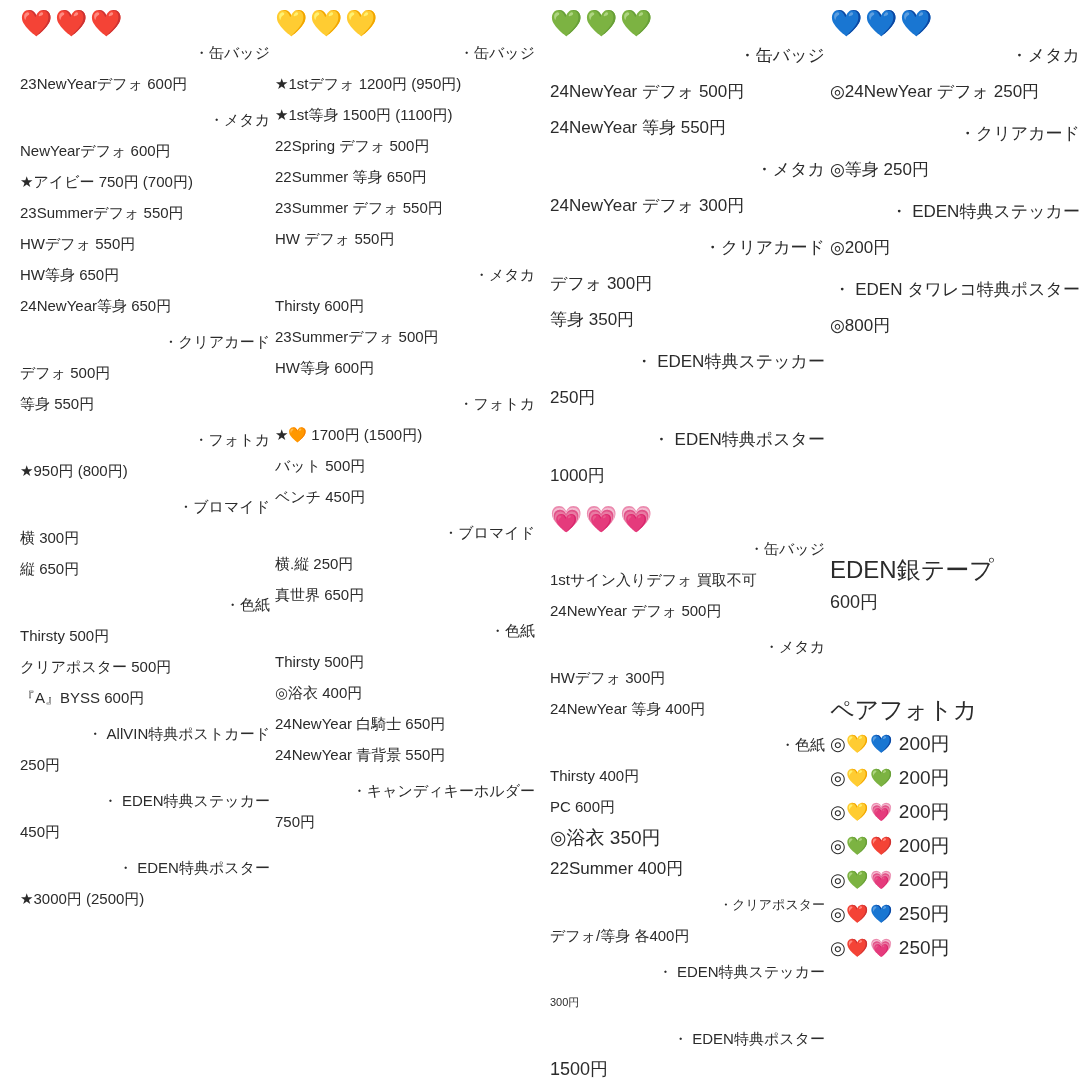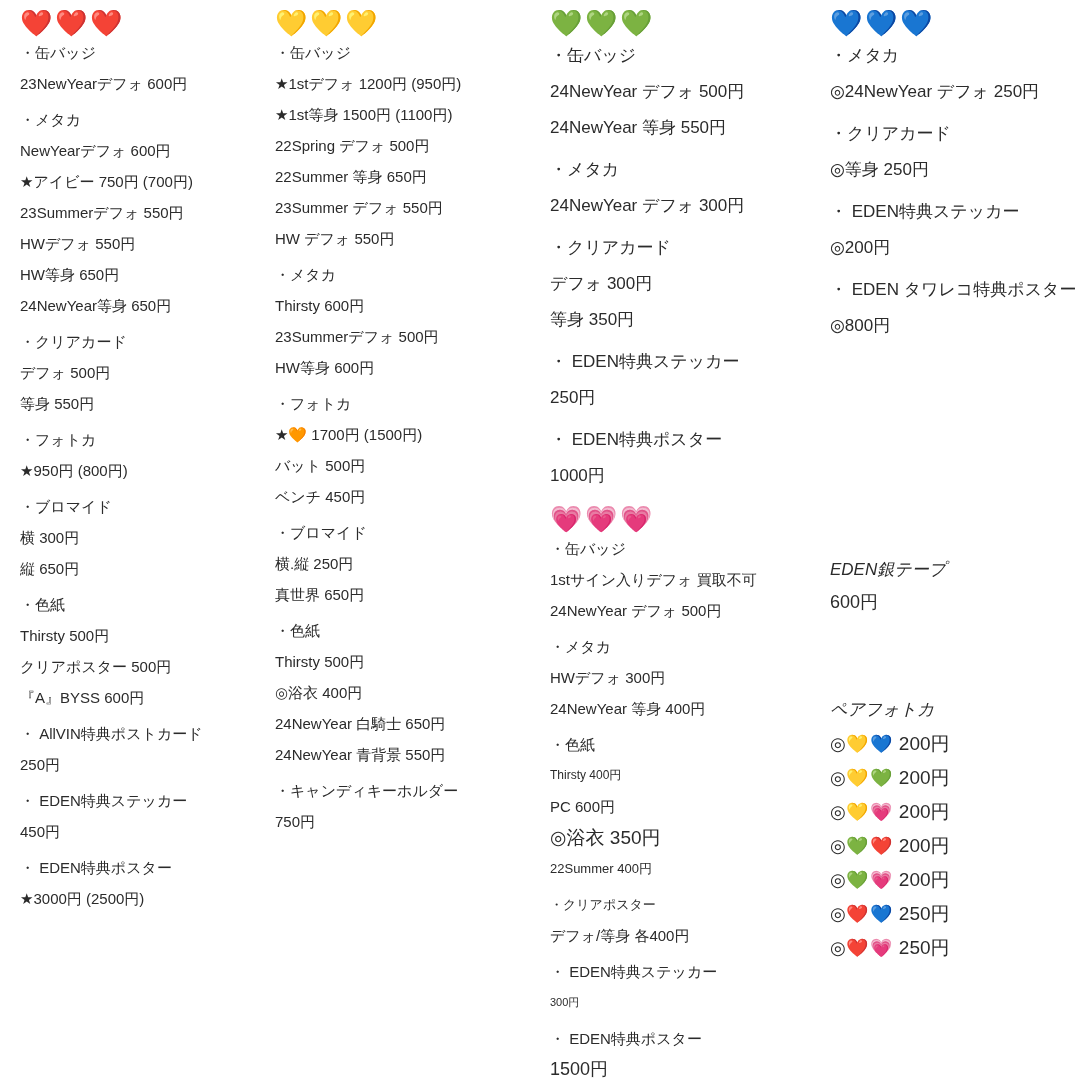--- a/index.html
+++ b/index.html
@@ -40,35 +40,35 @@
   .heart {
     display: inline-block;
     margin-right: 2px;
   }
   .group { margin-bottom: 14px; }
   .grp-head {
     font-size: 15px;
     line-height: 22px;
     margin-bottom: 1px;
     white-space: nowrap;
+    text-align: right;
   }
   .line {
     font-size: 15px;
     line-height: 23px;
     white-space: nowrap;
     margin-top: 8px;
   }
   .big .grp-head { font-size: 17px; line-height: 28px; }
   .big .line { font-size: 17px; line-height: 28px; }
   .plain-block { margin-top: 26px; }
   .plain-title {
-    font-size: 17px;
+    font-size: 24px;
     line-height: 30px;
     margin-bottom: 2px;
-    font-style: italic;
   }
   .plain-line {
     font-size: 18px;
     line-height: 30px;
   }
   .pair-row {
     font-size: 19px;
     line-height: 33px;
     white-space: nowrap;
   }
@@ -234,24 +234,24 @@
     </div>
 
     <div class="group">
       <div class="grp-head" style="font-size:15px;line-height:22px">・メタカ</div>
       <div class="line" style="font-size:15px;line-height:23px">HWデフォ 300円</div>
       <div class="line" style="font-size:15px;line-height:23px">24NewYear 等身 400円</div>
     </div>
 
     <div class="group">
       <div class="grp-head" style="font-size:15px;line-height:22px">・色紙</div>
-      <div class="line" style="font-size:12px;line-height:23px">Thirsty 400円</div>
+      <div class="line" style="font-size:15px;line-height:23px">Thirsty 400円</div>
       <div class="line" style="font-size:15px;line-height:23px">PC 600円</div>
       <div class="line" style="font-size:19px;line-height:23px">◎浴衣 350円</div>
-      <div class="line" style="font-size:13px;line-height:23px">22Summer 400円</div>
+      <div class="line" style="font-size:17px;line-height:23px">22Summer 400円</div>
     </div>
 
     <div class="group">
       <div class="grp-head" style="font-size:13px;line-height:22px">・クリアポスター</div>
       <div class="line" style="font-size:15px;line-height:23px">デフォ/等身 各400円</div>
     </div>
 
     <div class="group">
       <div class="grp-head" style="font-size:15px;line-height:22px">・ EDEN特典ステッカー</div>
       <div class="line" style="font-size:11px;line-height:23px">300円</div>

